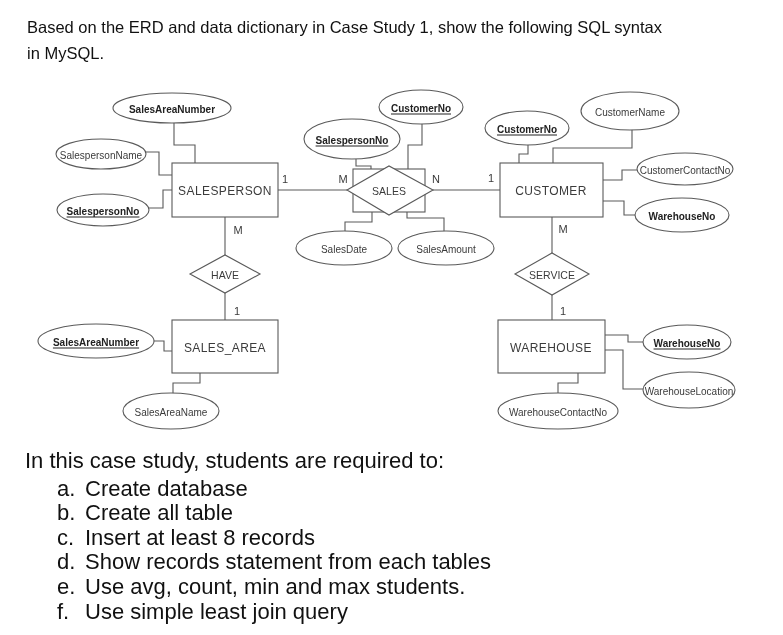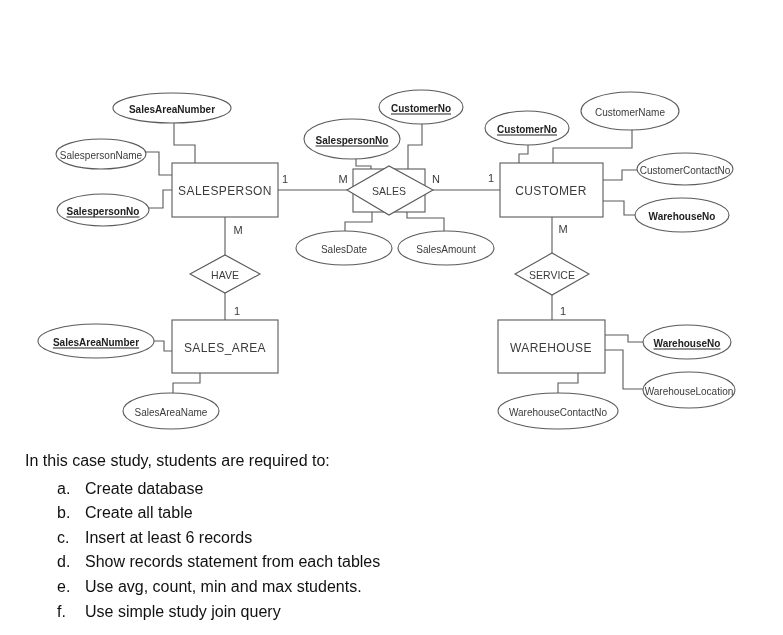--- a/index.html
+++ b/index.html
@@ -19,31 +19,33 @@
   text { font-family:"Liberation Sans", sans-serif; fill:#3b3b3b; }
   .ent-label  { font-size:12px; text-anchor:middle; dominant-baseline:central; letter-spacing:0.4px; }
   .rel-label  { font-size:10.5px; text-anchor:middle; dominant-baseline:central; }
   .attr-label { font-size:10px; text-anchor:middle; dominant-baseline:central; }
   .b  { font-weight:bold; fill:#222; }
   .u  { text-decoration:underline; }
   .card-label { font-size:11px; text-anchor:middle; fill:#3b3b3b; }
   
   .tasks {
     position:absolute; left:25px; top:449px; width:700px;
-    font-size:16px; line-height:24.6px; color:#111;
+    font-size:22px; line-height:24.6px; color:#111;
   }
   .task-list { margin-top:3px; }
   .task-item { display:flex; }
   .task-letter { width:28px; margin-left:32px; flex:0 0 auto; }
   .task-text { flex:1; }
 </style>
 </head>
 <body>
 
 <div class="intro">
+  <span>Based on the ERD and data dictionary in Case Study 1, show the following SQL syntax</span>
+  <span>in MySQL.</span>
 </div>
 
 <svg class="erd" width="783" height="362" viewBox="0 80 783 362">
 
   <g>
     <polyline class="line" points="174,123 174,145 195,145 195,163"></polyline>
     <polyline class="line" points="143,152 159,152 159,175 172,175"></polyline>
     <polyline class="line" points="148,208 163,208 163,190 172,190"></polyline>
     <line class="line" x1="278" y1="190" x2="347" y2="190"></line>
     <line class="line" x1="433" y1="190" x2="500" y2="190"></line>
@@ -181,28 +183,28 @@
     <div class="task-item">
       <span class="task-letter">a.</span>
       <span class="task-text">Create database</span>
     </div>
     <div class="task-item">
       <span class="task-letter">b.</span>
       <span class="task-text">Create all table</span>
     </div>
     <div class="task-item">
       <span class="task-letter">c.</span>
-      <span class="task-text">Insert at least 6 records</span>
+      <span class="task-text">Insert at least 8 records</span>
     </div>
     <div class="task-item">
       <span class="task-letter">d.</span>
       <span class="task-text">Show records statement from each tables</span>
     </div>
     <div class="task-item">
       <span class="task-letter">e.</span>
       <span class="task-text">Use avg, count, min and max students.</span>
     </div>
     <div class="task-item">
       <span class="task-letter">f.</span>
-      <span class="task-text">Use simple study join query</span>
+      <span class="task-text">Use simple least join query</span>
     </div>
   </div>
 </div>
 
 </body></html>

